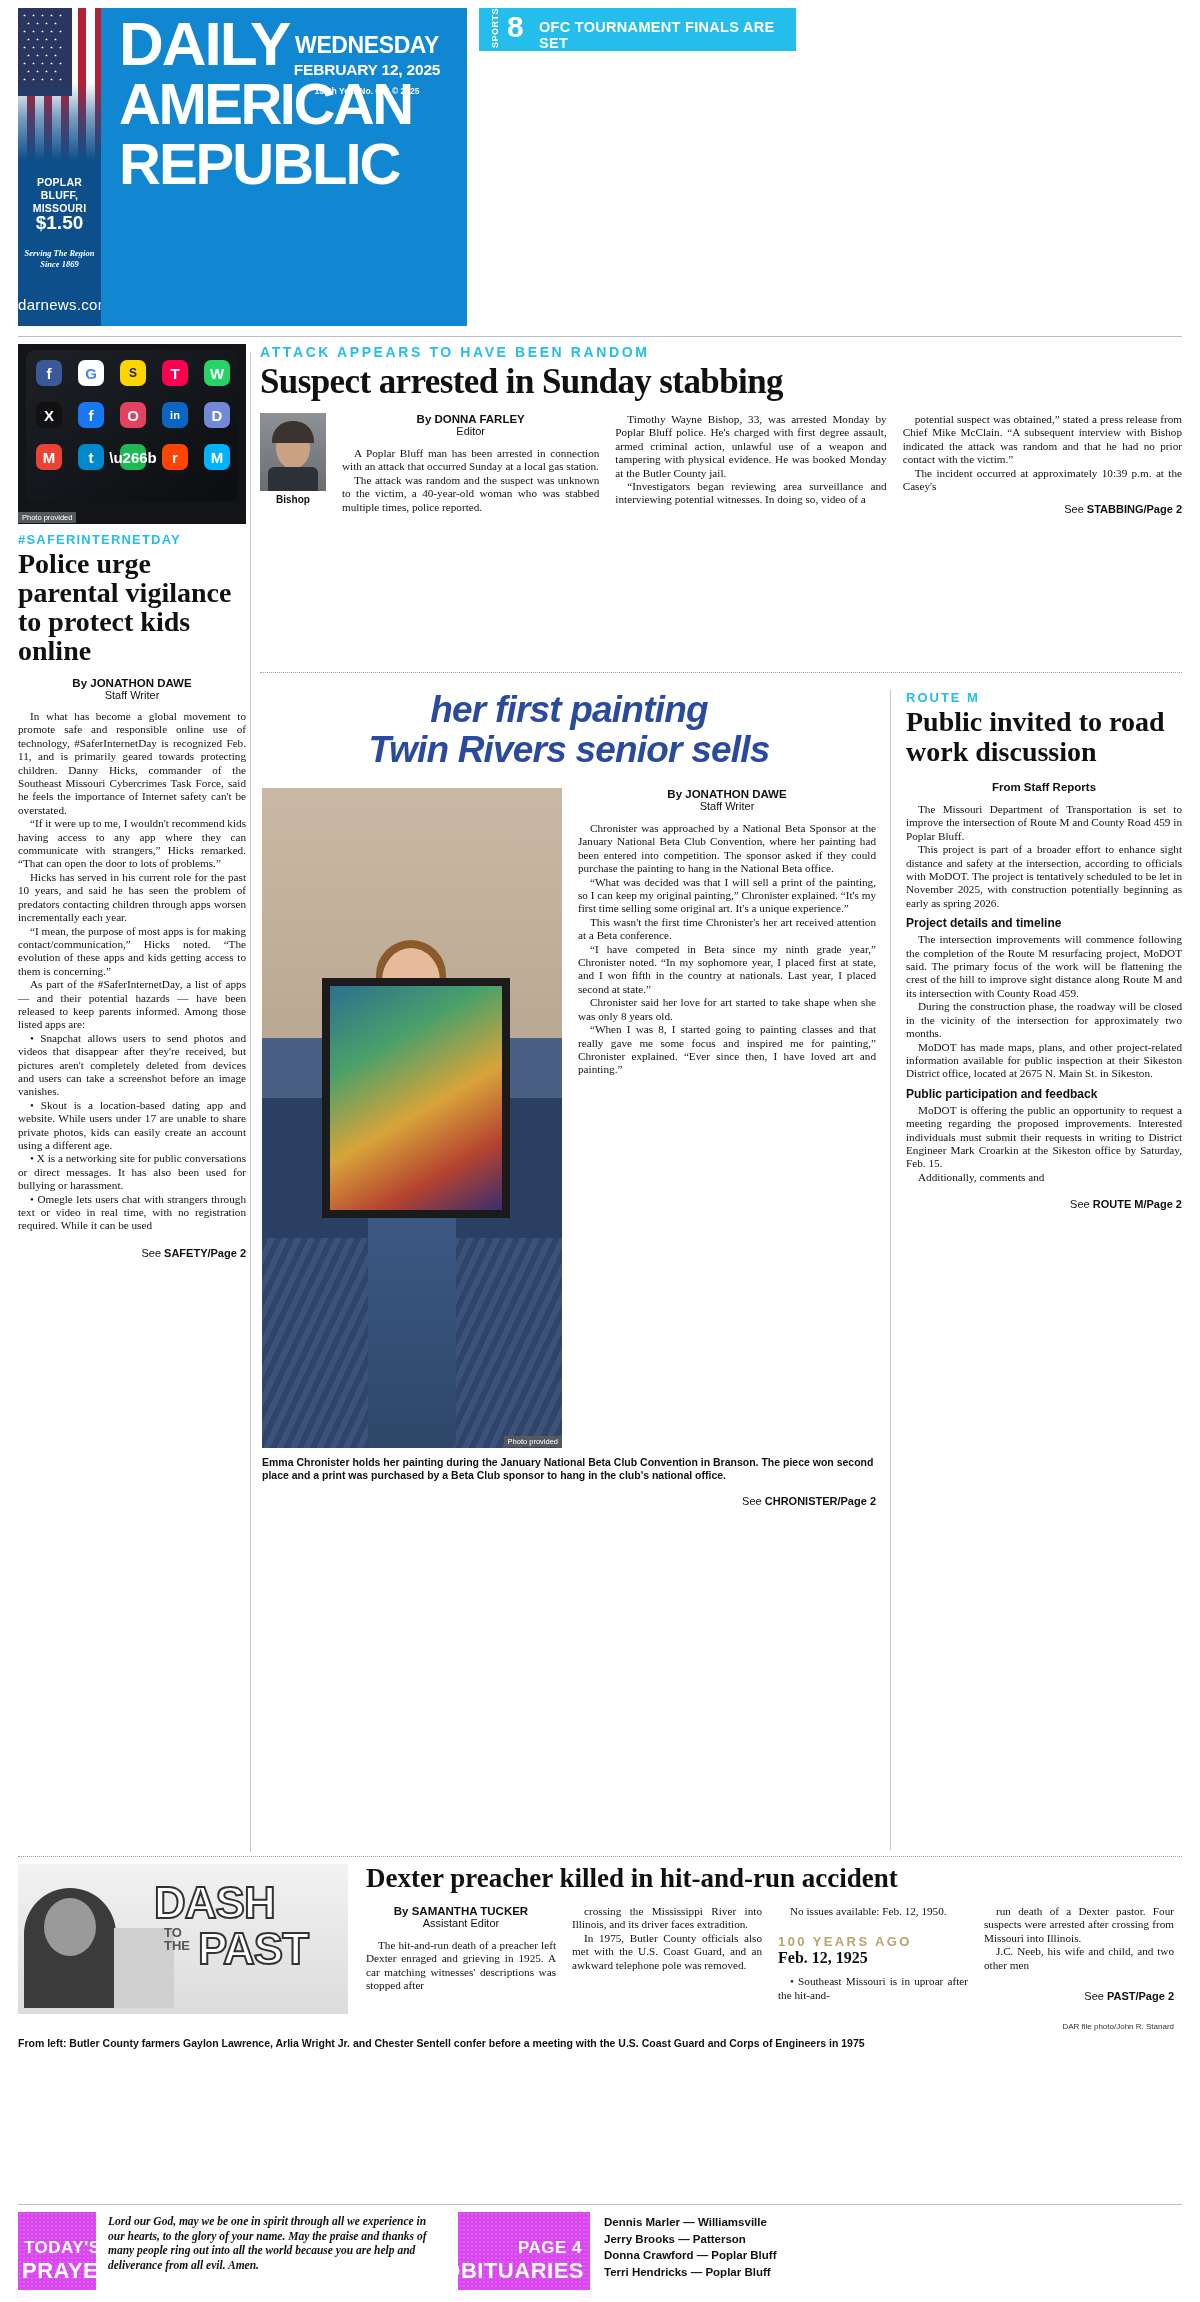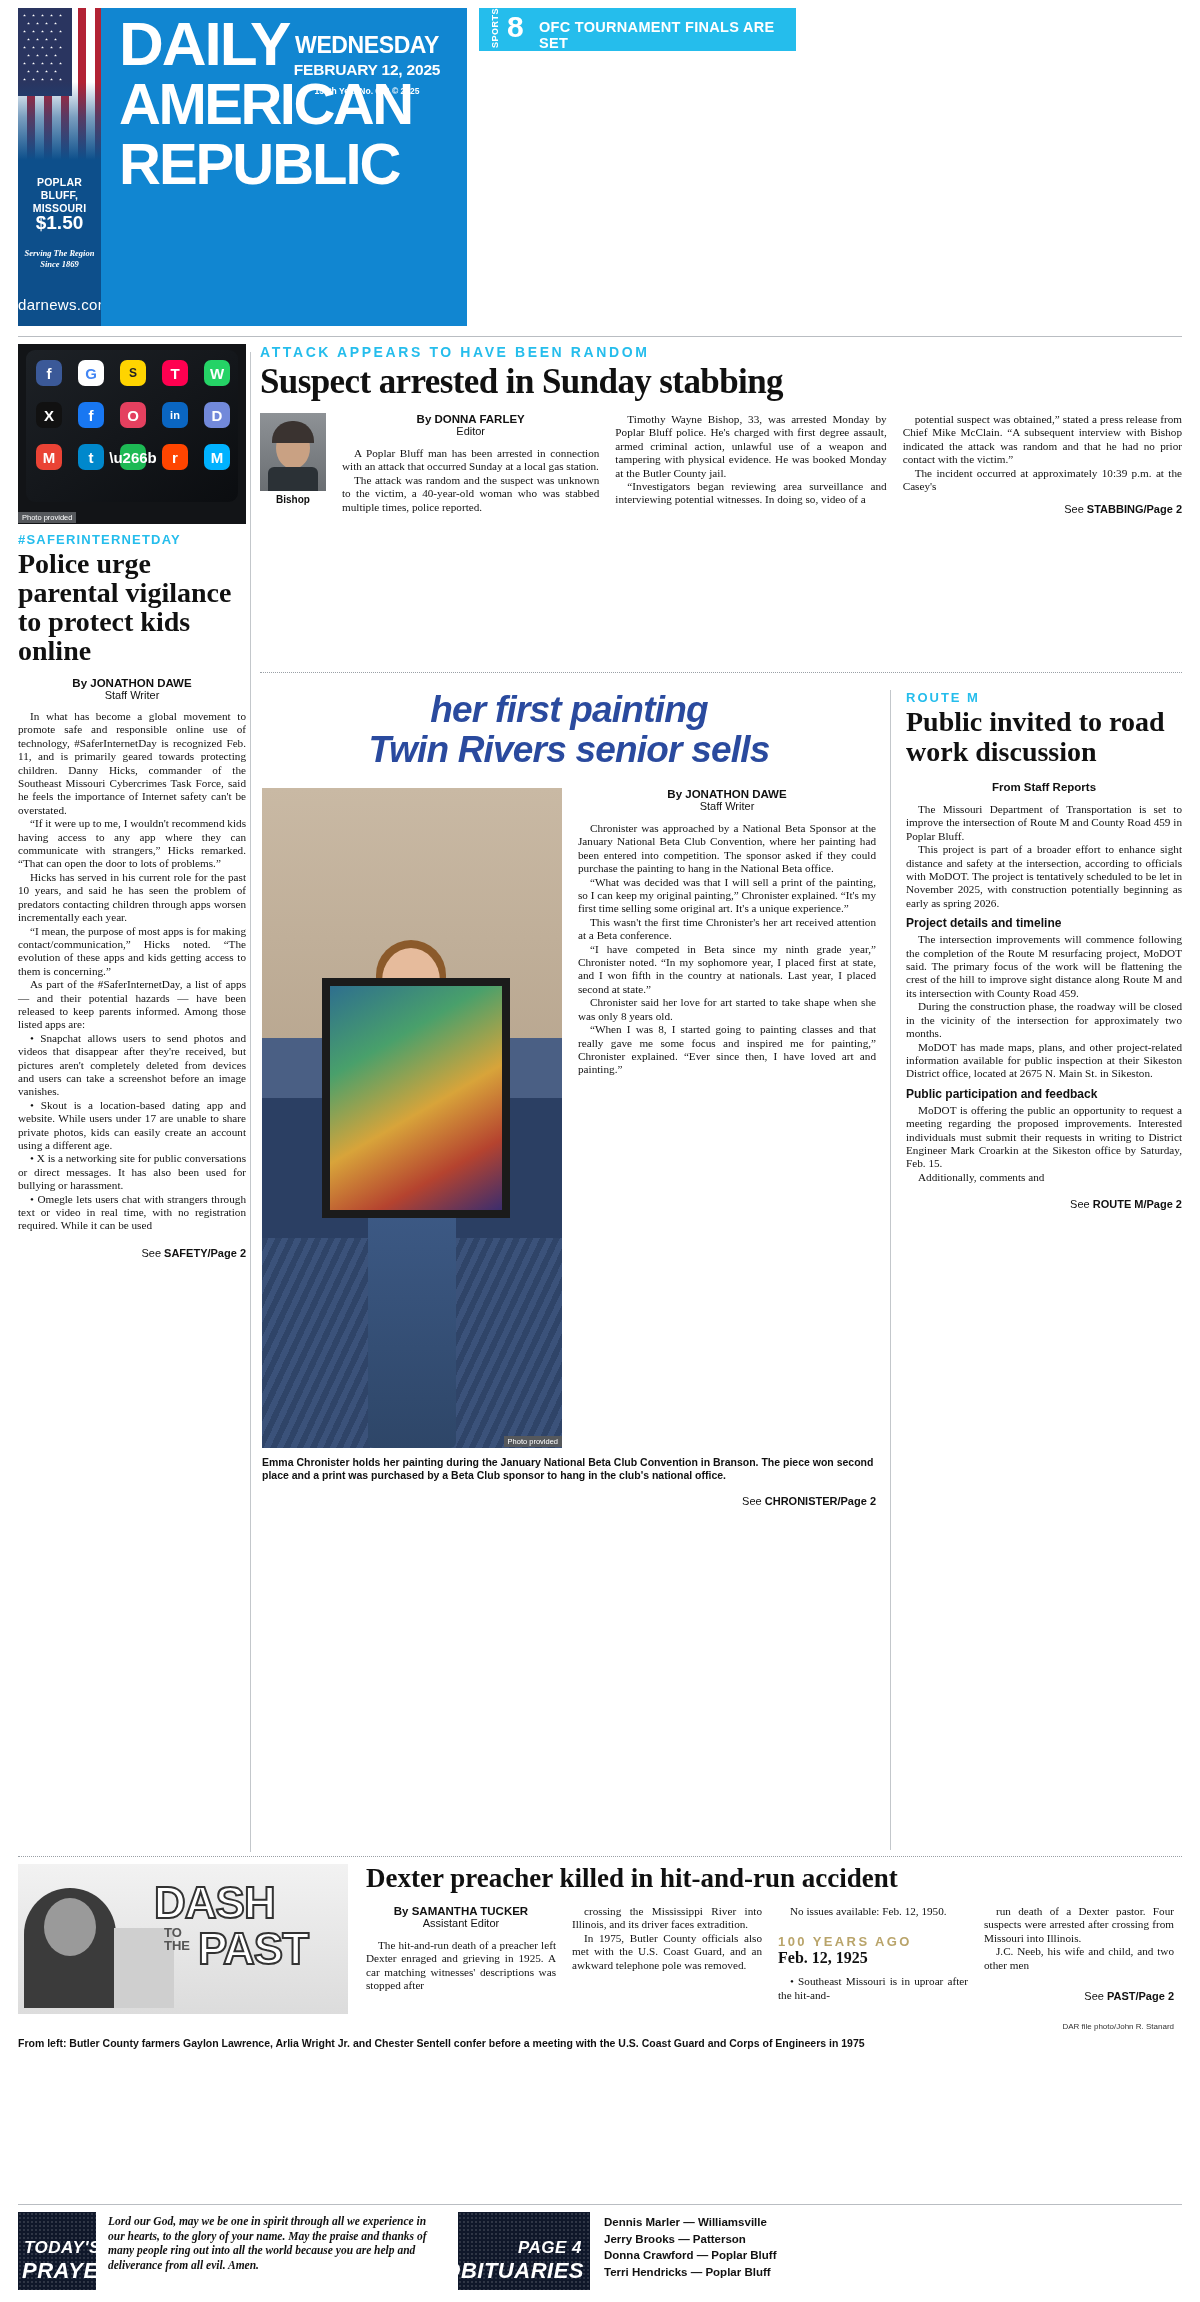--- a/index.html
+++ b/index.html
@@ -184,21 +184,21 @@
     font-family:"Liberation Sans", sans-serif; font-weight:bold; font-size:44px;
     color:#fff; -webkit-text-stroke:2px #333; letter-spacing:-1px; }
   .dash-hed { font-family:"Liberation Serif", serif; font-weight:bold; font-size:27px;
     line-height:29px; }
   .hundred { font-family:Liberation Sans, sans-serif; font-weight:bold; color:#b9a46a;
     font-size:13px; letter-spacing:2.4px; }
   .hundred-date { font-family:"Liberation Serif", serif; font-weight:bold; font-size:16px; }
 
   
   .footer { position:relative; width:1200px; height:86px; }
-  .ft-panel { background:#0f172a; color:#fff; position:relative; overflow:hidden;font-style:italic; }
+  .ft-panel { background:#d946ef; color:#fff; position:relative; overflow:hidden; }
   .ft-panel:after { content:""; position:absolute; inset:0;
     background-image:radial-gradient(#ffffff22 1px, transparent 1px);
     background-size:4px 4px; }
   .ft-lab1 { font-family:"Liberation Sans", sans-serif; font-weight:bold; font-size:17px;
     letter-spacing:.5px; position:relative; z-index:2; }
   .ft-lab2 { font-family:"Liberation Sans", sans-serif; font-weight:bold; font-size:22px;
     letter-spacing:.5px; position:relative; z-index:2; }
   .prayer-txt { font-family:"Liberation Serif", serif; font-style:italic; font-weight:bold;
     font-size:11.5px; line-height:14.6px; }
   .obit-list { font-family:"Liberation Sans", sans-serif; font-weight:bold; font-size:11.5px;

